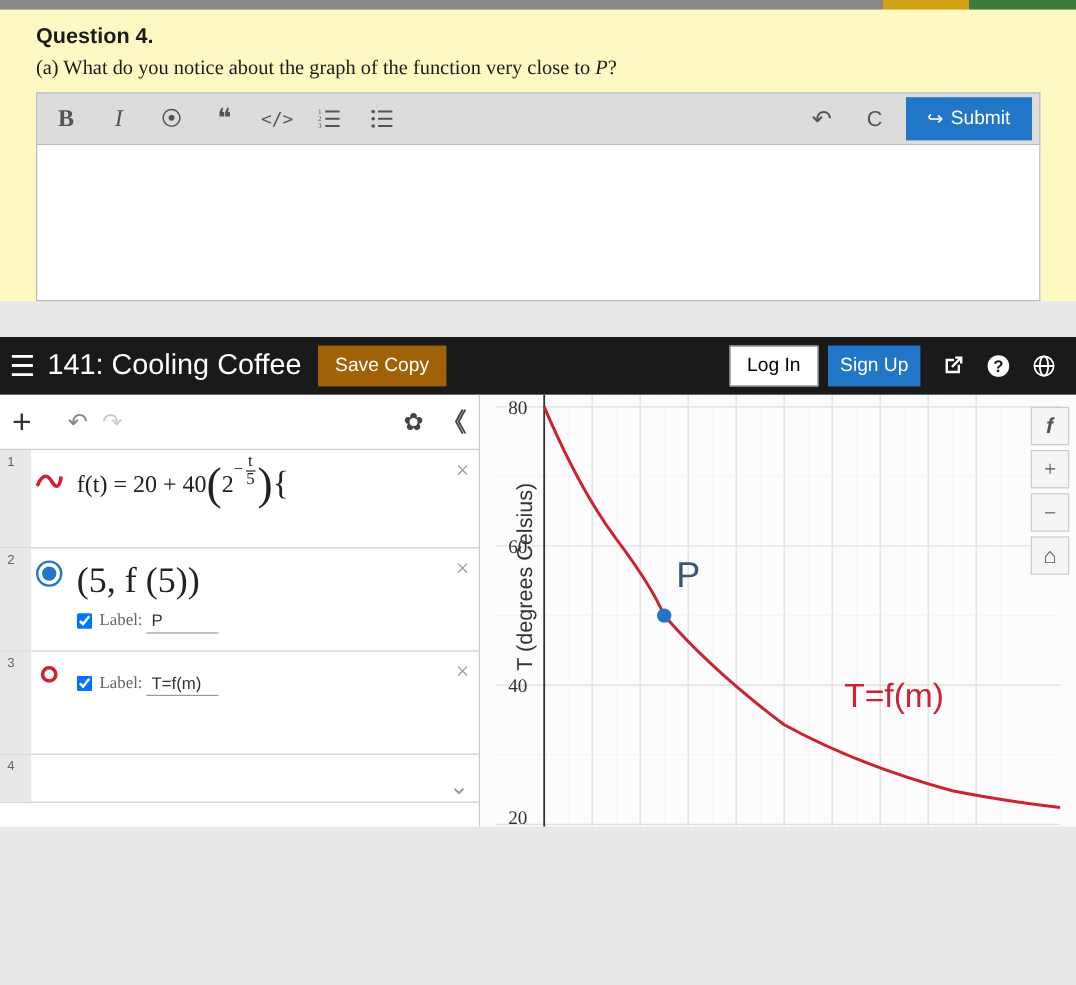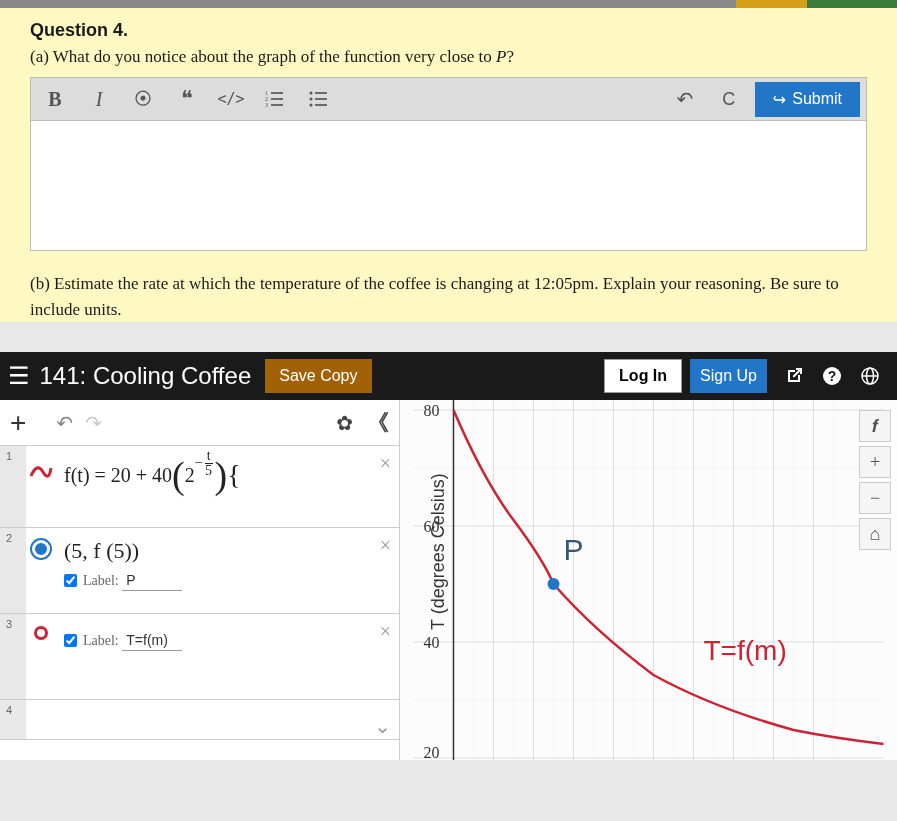--- a/index.html
+++ b/index.html
@@ -16,21 +16,21 @@
 .tb-spacer { flex: 1; }
 .submit-btn { background: #2176c7; color: #fff; border: none; padding: 8px 18px; font-size: 16px; display: flex; align-items: center; gap: 6px; cursor: pointer; }
 .editor-area { background: #fff; border: 1px solid #bbb; border-top: none; height: 130px; }
 .q-sub2 { font-size: 17px; margin-top: 20px; color: #1a1a1a; line-height: 1.5; }
 .desmos-wrap { margin-top: 30px; background: #000; }
 .desmos-header { display: flex; align-items: center; background: #1a1a1a; color: #fff; height: 48px; padding: 0 8px; font-family: Arial, sans-serif; }
 .ham { font-size: 24px; margin-right: 10px; cursor: pointer; }
 .proj-name { font-size: 24px; flex-shrink: 0; text-align: right; }
 .save-copy { background: #a16207; color: #fff; border: none; padding: 8px 14px; margin-left: 14px; font-size: 16px; cursor: pointer; }
 .dh-spacer { flex: 1; }
-.login-btn { background: #fff; color: #000; border: 1px solid #999; padding: 7px 14px; font-size: 16px; cursor: pointer; margin-right: 8px; font-weight: bold; }
+.login-btn { background: #fff; color: #000; border: 1px solid #999; padding: 7px 14px; font-size: 16px; cursor: pointer; margin-right: 8px; }
 .signup-btn { background: #2176c7; color: #fff; border: none; padding: 8px 10px; font-size: 16px; cursor: pointer; margin-right: 8px; }
 .hdr-icon { width: 30px; height: 30px; display: flex; align-items: center; justify-content: center; color: #fff; font-size: 18px; cursor: pointer; margin: 0 4px; }
 .desmos-body { display: flex; height: 360px; background: #fff; }
 .expr-panel { width: 400px; background: #fff; border-right: 1px solid #ccc; display: flex; flex-direction: column; font-family: Arial, sans-serif; }
 .expr-top { display: flex; align-items: center; height: 46px; border-bottom: 1px solid #ccc; padding: 0 10px; }
 .plus { font-size: 28px; color: #333; cursor: pointer; margin-right: 30px; }
 .undo, .redo { font-size: 20px; color: #888; cursor: pointer; margin-right: 12px; }
 .et-spacer { flex: 1; }
 .gear { font-size: 20px; color: #444; cursor: pointer; margin-right: 14px; }
 .collapse-arrow { font-size: 22px; color: #444; cursor: pointer; font-weight: bold; }
@@ -98,21 +98,20 @@
     <div class="tb-spacer"></div>
     <div class="tb-btn" style="font-size:20px;">↶</div>
     <div class="tb-btn" style="font-size:18px;font-family:Arial;">C</div>
     <button class="submit-btn">
       <span>↪</span>
       <span>Submit</span>
     </button>
   </div>
   <div class="editor-area"></div>
 
-  <div class="q-sub2">(b) Estimate the rate at which the temperature of the coffee is changing at 12:05pm. Explain your reasoning. Be sure to include units.</div>
 </div>
 
 <div class="desmos-wrap">
   <div class="desmos-header">
     <span class="ham">☰</span>
     <span class="proj-name">141: Cooling Coffee</span>
     <button class="save-copy">Save Copy</button>
     <div class="dh-spacer"></div>
     <button class="login-btn">Log In</button>
     <button class="signup-btn">Sign Up</button>
@@ -173,21 +172,21 @@
         </div>
       </div>
 
       <div class="expr-row" style="height:86px;">
         <div class="expr-num">2</div>
         <div class="expr-icon">
             <div class="dot-blue"></div>
           </div>
         <div class="expr-content">
           <span class="close-x">×</span>
-          <div class="formula" style="font-size:22px;">(5, f (5))</div>
+          <div class="formula" style="font-size:30px;">(5, f (5))</div>
           <div class="label-row">
             <input type="checkbox" checked="" style="">
             <span>Label:</span>&nbsp;
             <input type="text" value="P" style="">
           </div>
         </div>
       </div>
 
       <div class="expr-row" style="height:86px;">
         <div class="expr-num">3</div>

